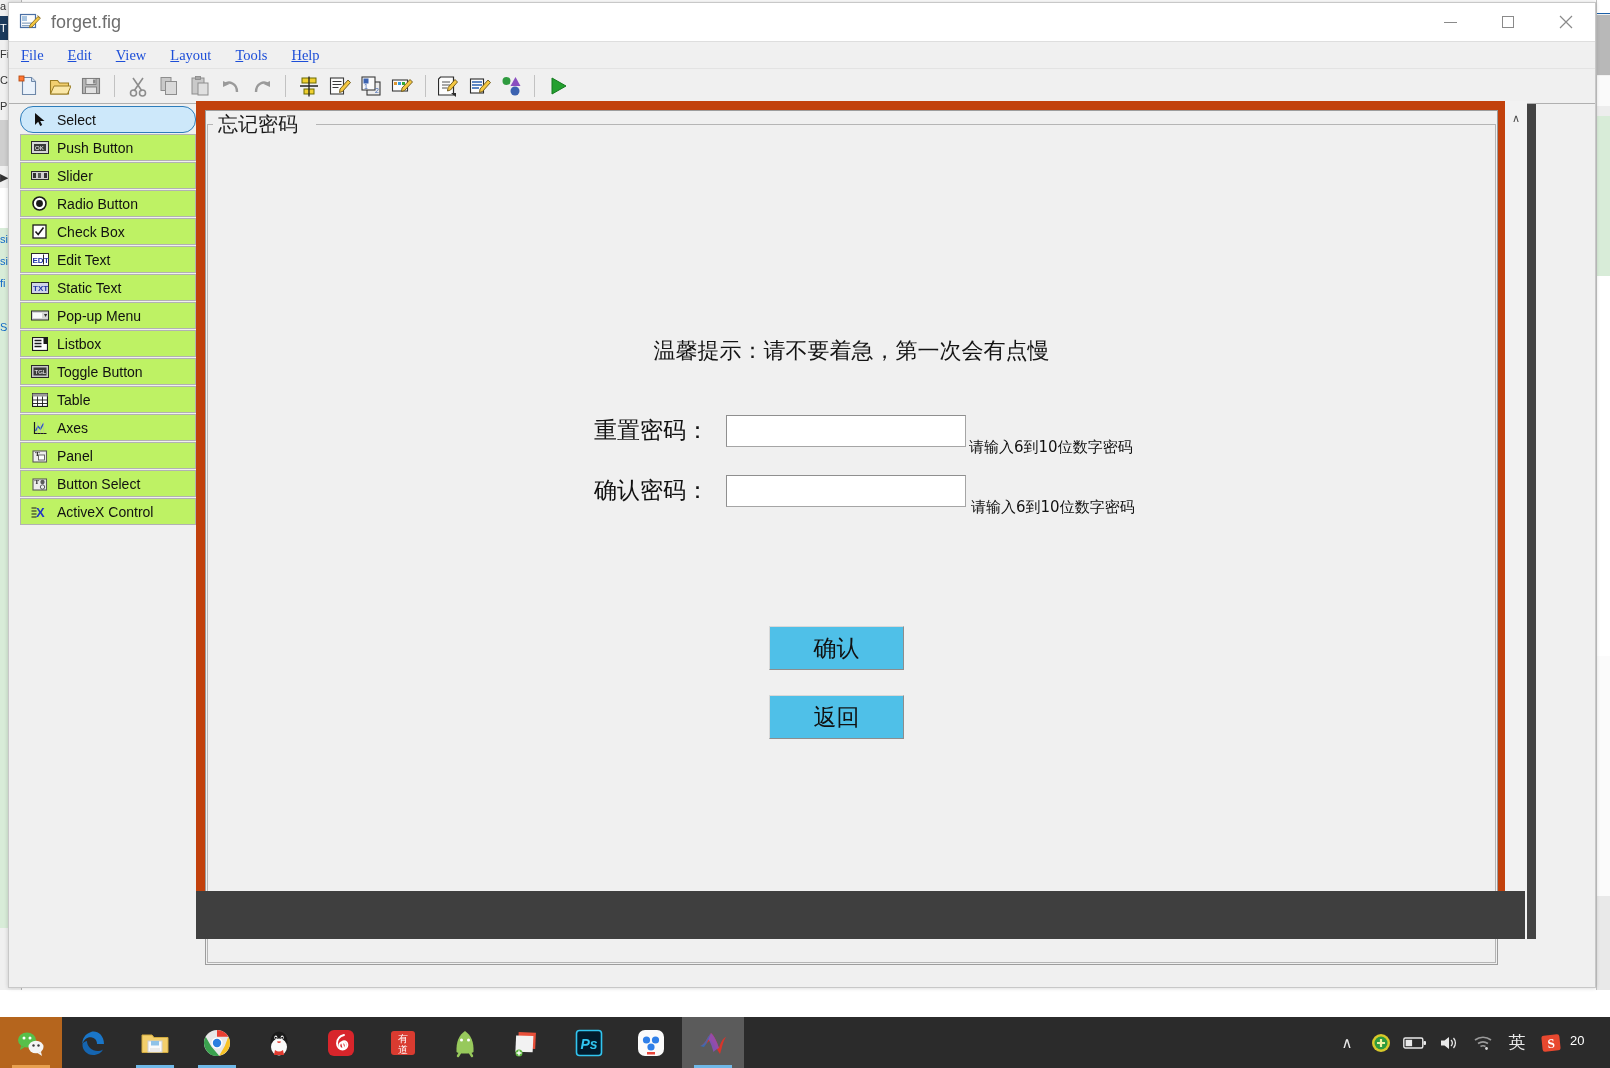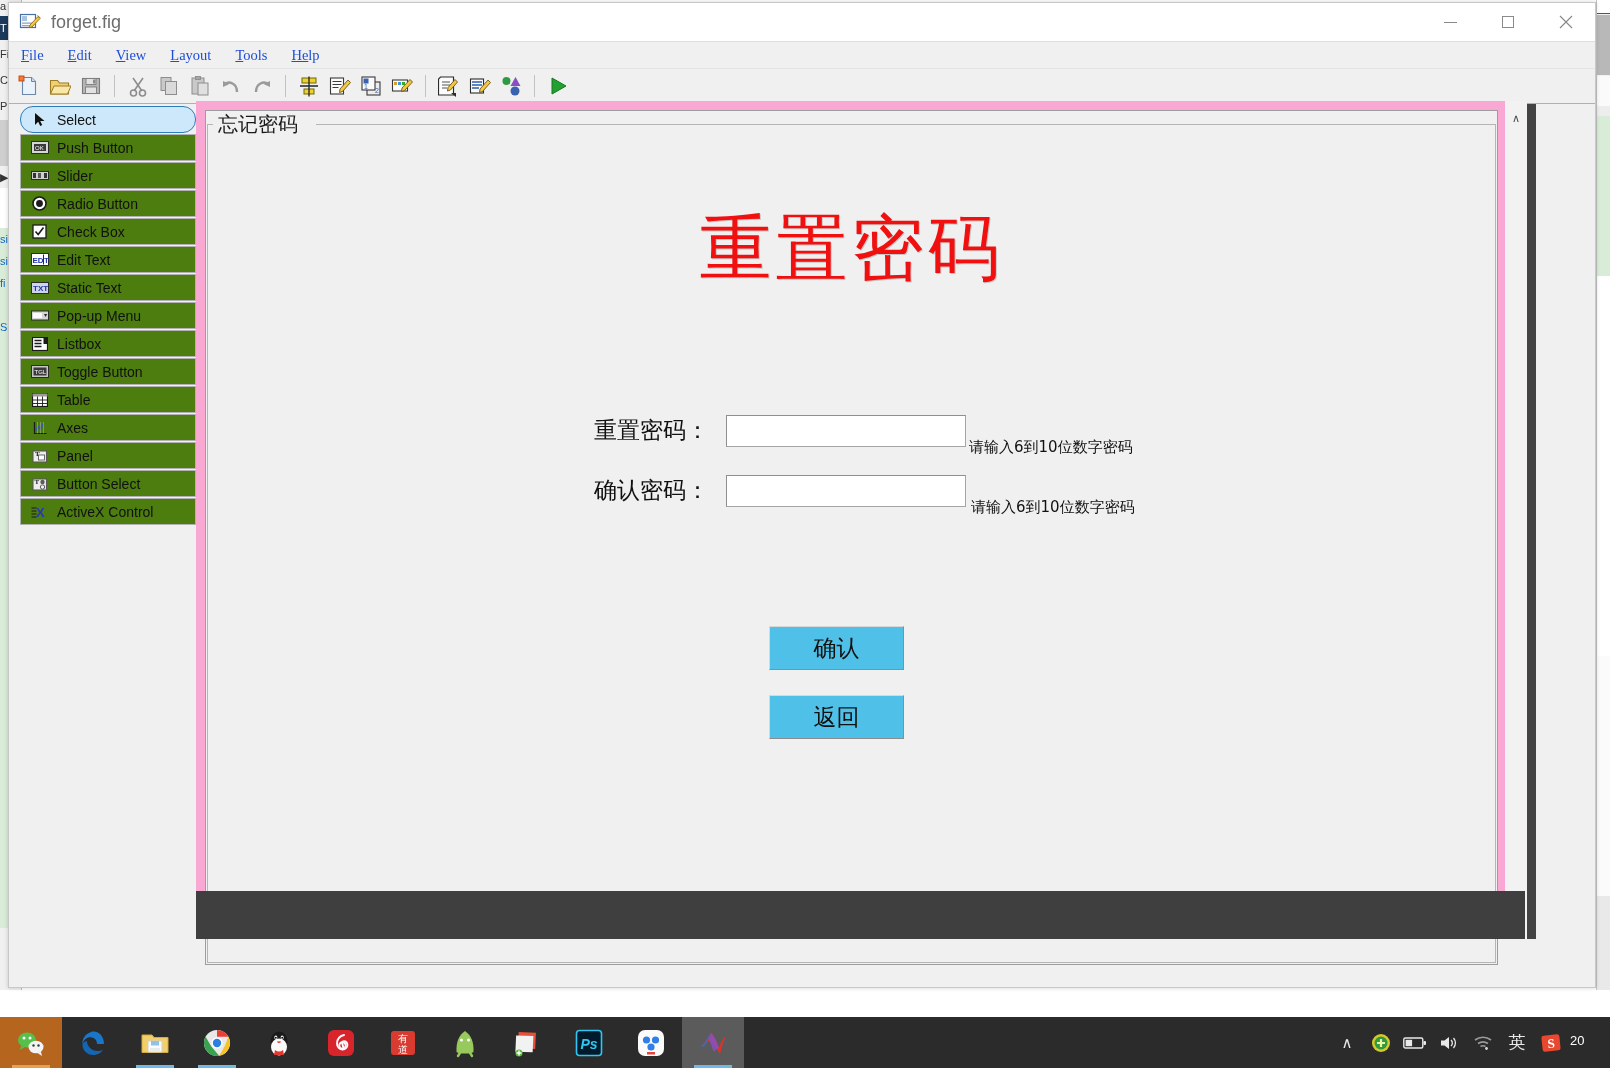--- a/index.html
+++ b/index.html
@@ -61,32 +61,32 @@
   }
   .tb-btn { width: 28px; height: 28px; display: flex; align-items: center; justify-content: center; border: 1px solid transparent; border-radius: 2px; }
   .tb-sep { width: 1px; height: 22px; background: #c2c2c2; margin: 0 6px; }
 
   
   .win-body { position: absolute; left: 0; top: 101px; right: 0; bottom: 0; background: #f0f0f0; }
 
   
   .palette { position: absolute; left: 11px; top: 2px; width: 176px; }
   .pal-item {
-    height: 27px; margin-bottom: 1px; background: #4d7c0f;
+    height: 27px; margin-bottom: 1px; background: #bef264;
     border: 1px solid #b2b2b2; display: flex; align-items: center;
     padding-left: 9px; gap: 8px; font-size: 14px; color: #111;
     font-family: "Liberation Sans", sans-serif;
   }
   .pal-item.sel { background: #cde8fa; border-color: #2d7dbb; border-radius: 13px; }
   .pal-ico { width: 19px; height: 17px; flex: none; display: flex; align-items: center; justify-content: center; }
 
   
   .canvas-outer {
     position: absolute; left: 187px; top: -3px; right: 70px; bottom: 48px;
-    background: #f9a8d4;
+    background: #c2410c;
   }
   .fig-scroll-v {
     position: absolute; right: -2px; top: 0; width: 22px; bottom: 0;
     background: #f2f2f2;
   }
   .scroll-arrow { width: 22px; height: 22px; display: flex; align-items: center; justify-content: center; color: #4a4a4a; font-size: 11px; }
   .fig {
     position: absolute; left: 9px; top: 9px; width: 1293px; height: 855px;
     background: #f0f0f0; border: 1px solid #9d9d9d;
   }
@@ -519,21 +519,21 @@
       <div class="dark-strip"></div>
 
       <div class="canvas-outer">
 
         <div class="fig">
           <div class="fig-panel"></div>
           <div class="fig-panel-top-l"></div>
           <div class="fig-panel-top-r"></div>
           <div class="fig-title">忘记密码</div>
 
-          <div class="big-title">重置密码</div>
+          <div class="tip">温馨提示：请不要着急，第一次会有点慢</div>
 
           <div class="form">
 
 
             <div class="row">
               <span class="lbl" style="left:388px; top:14px;">重置密码：</span>
               <span class="tbox" style="left:520px; top:14px; width:240px;"></span>
               <span class="hint" style="left:763px; top:37px;">请输入6到10位数字密码</span>
             </div>
 

